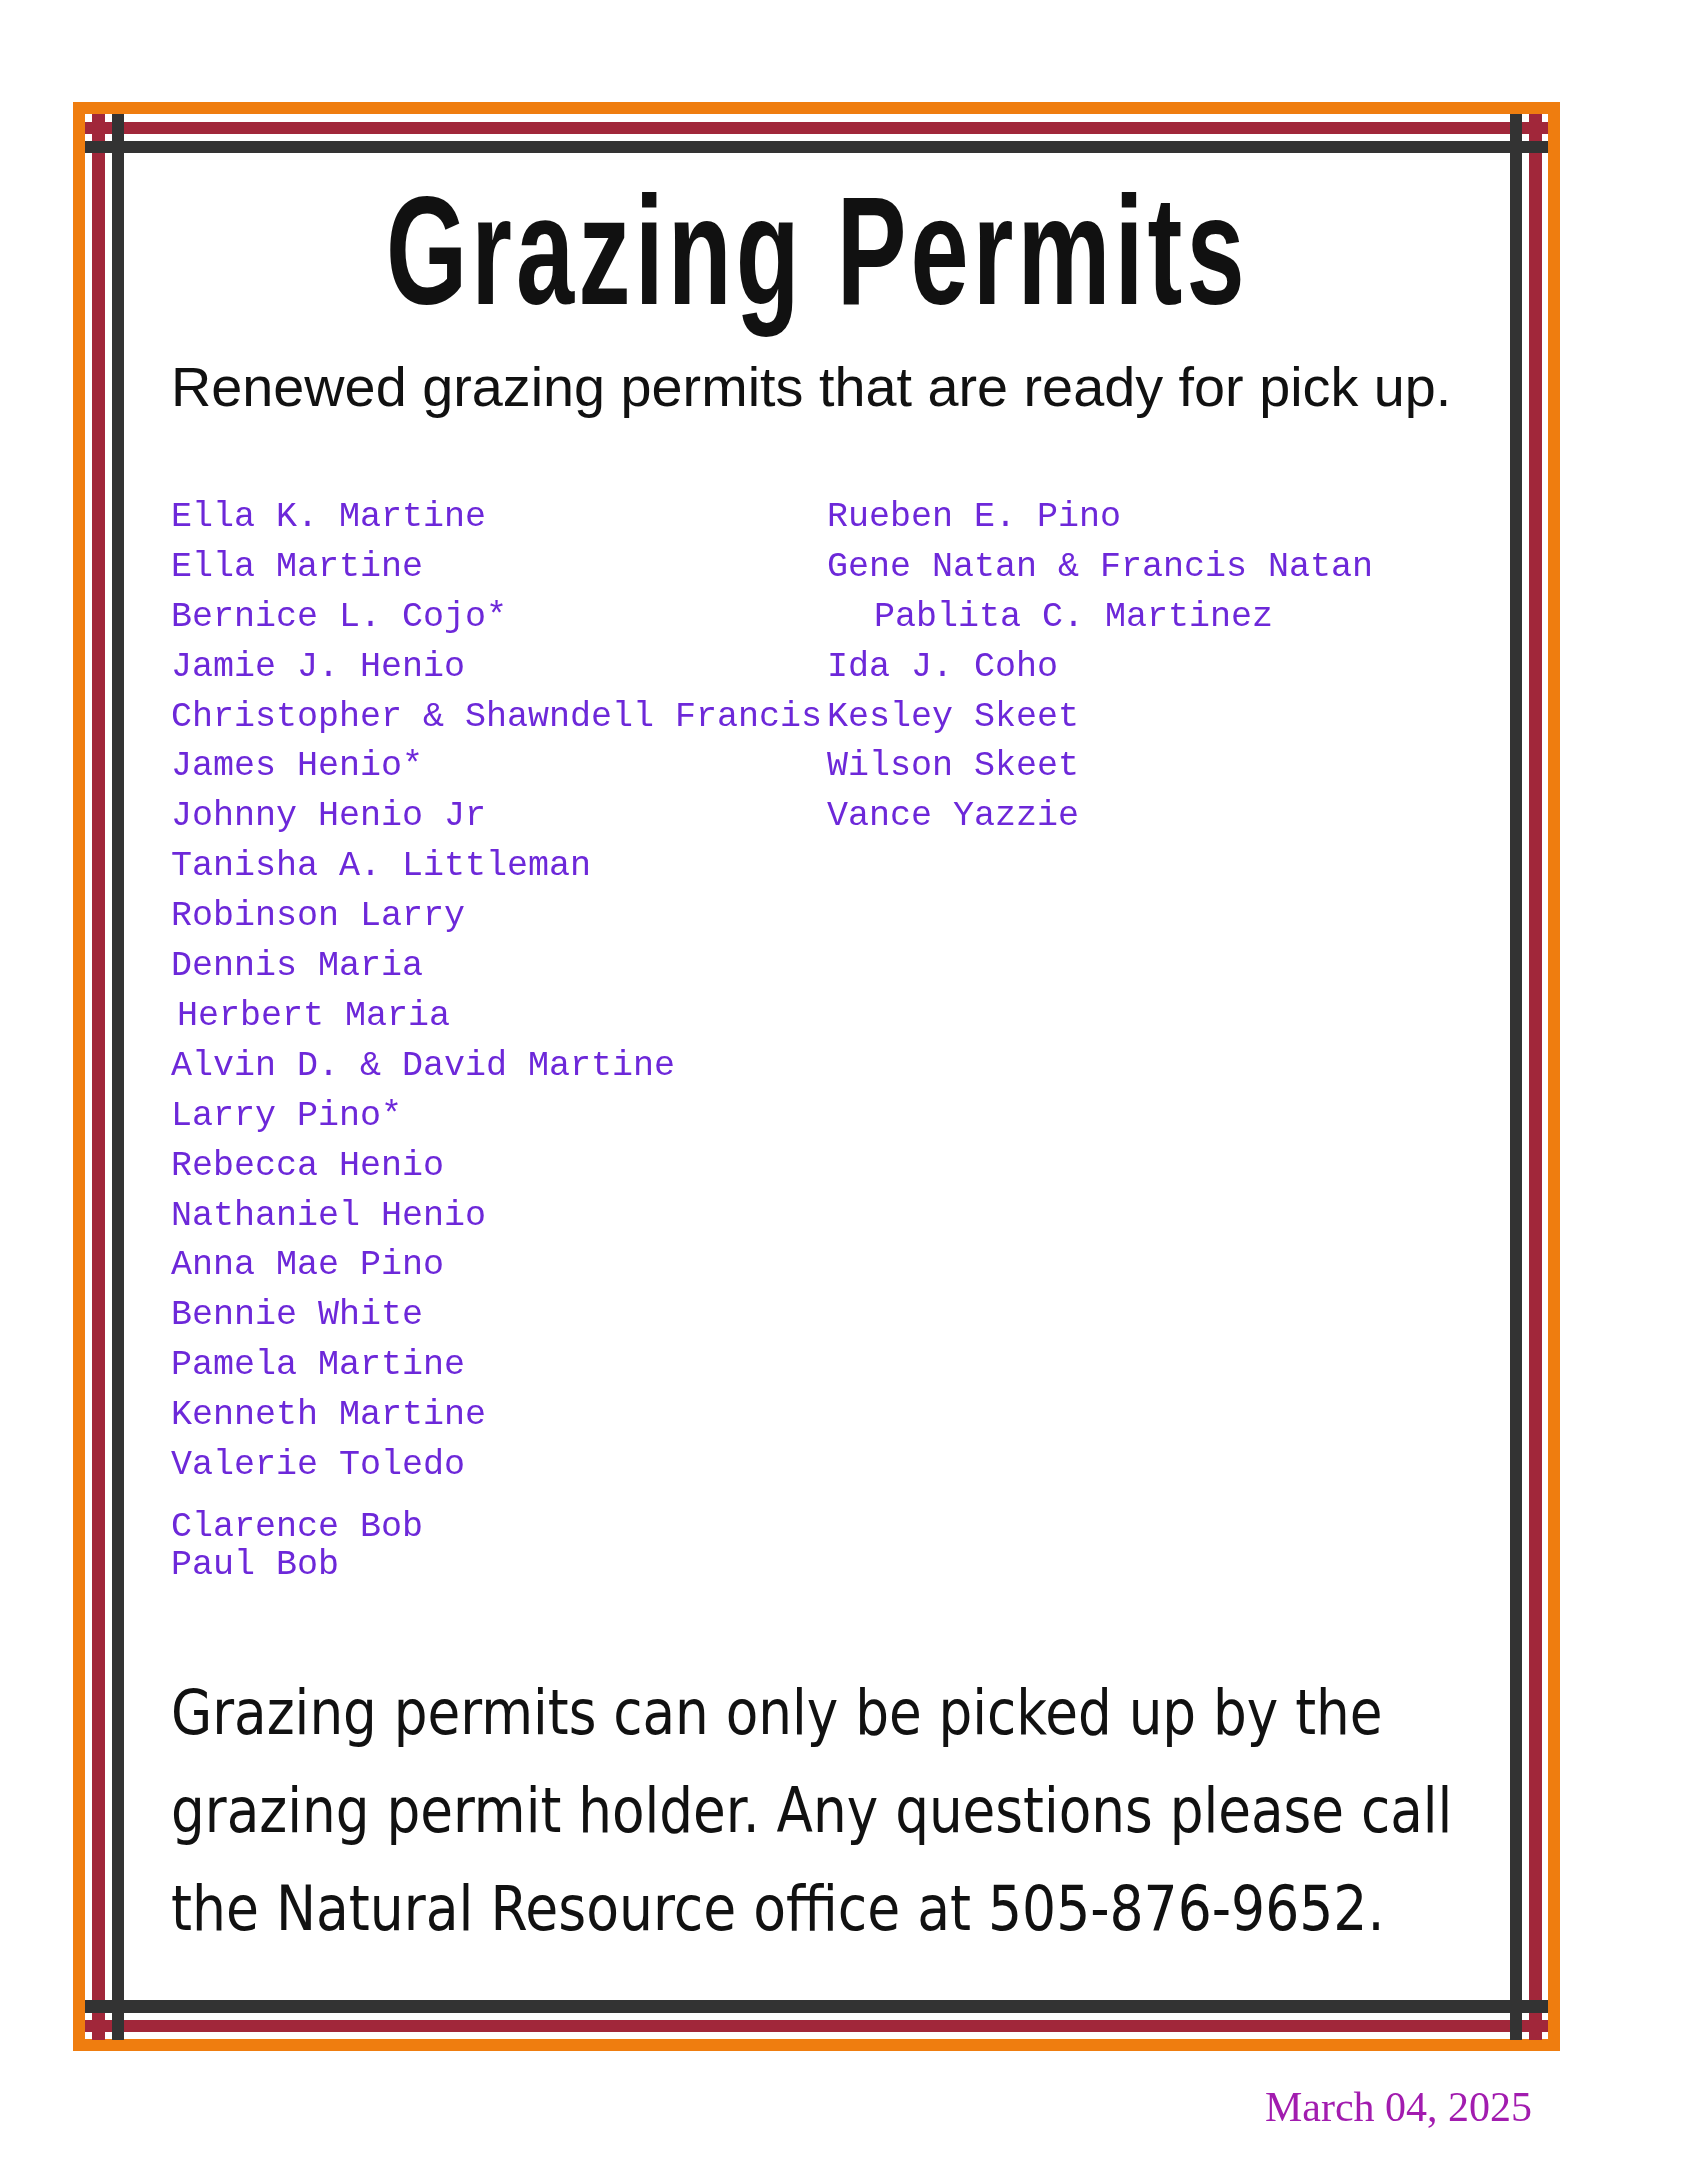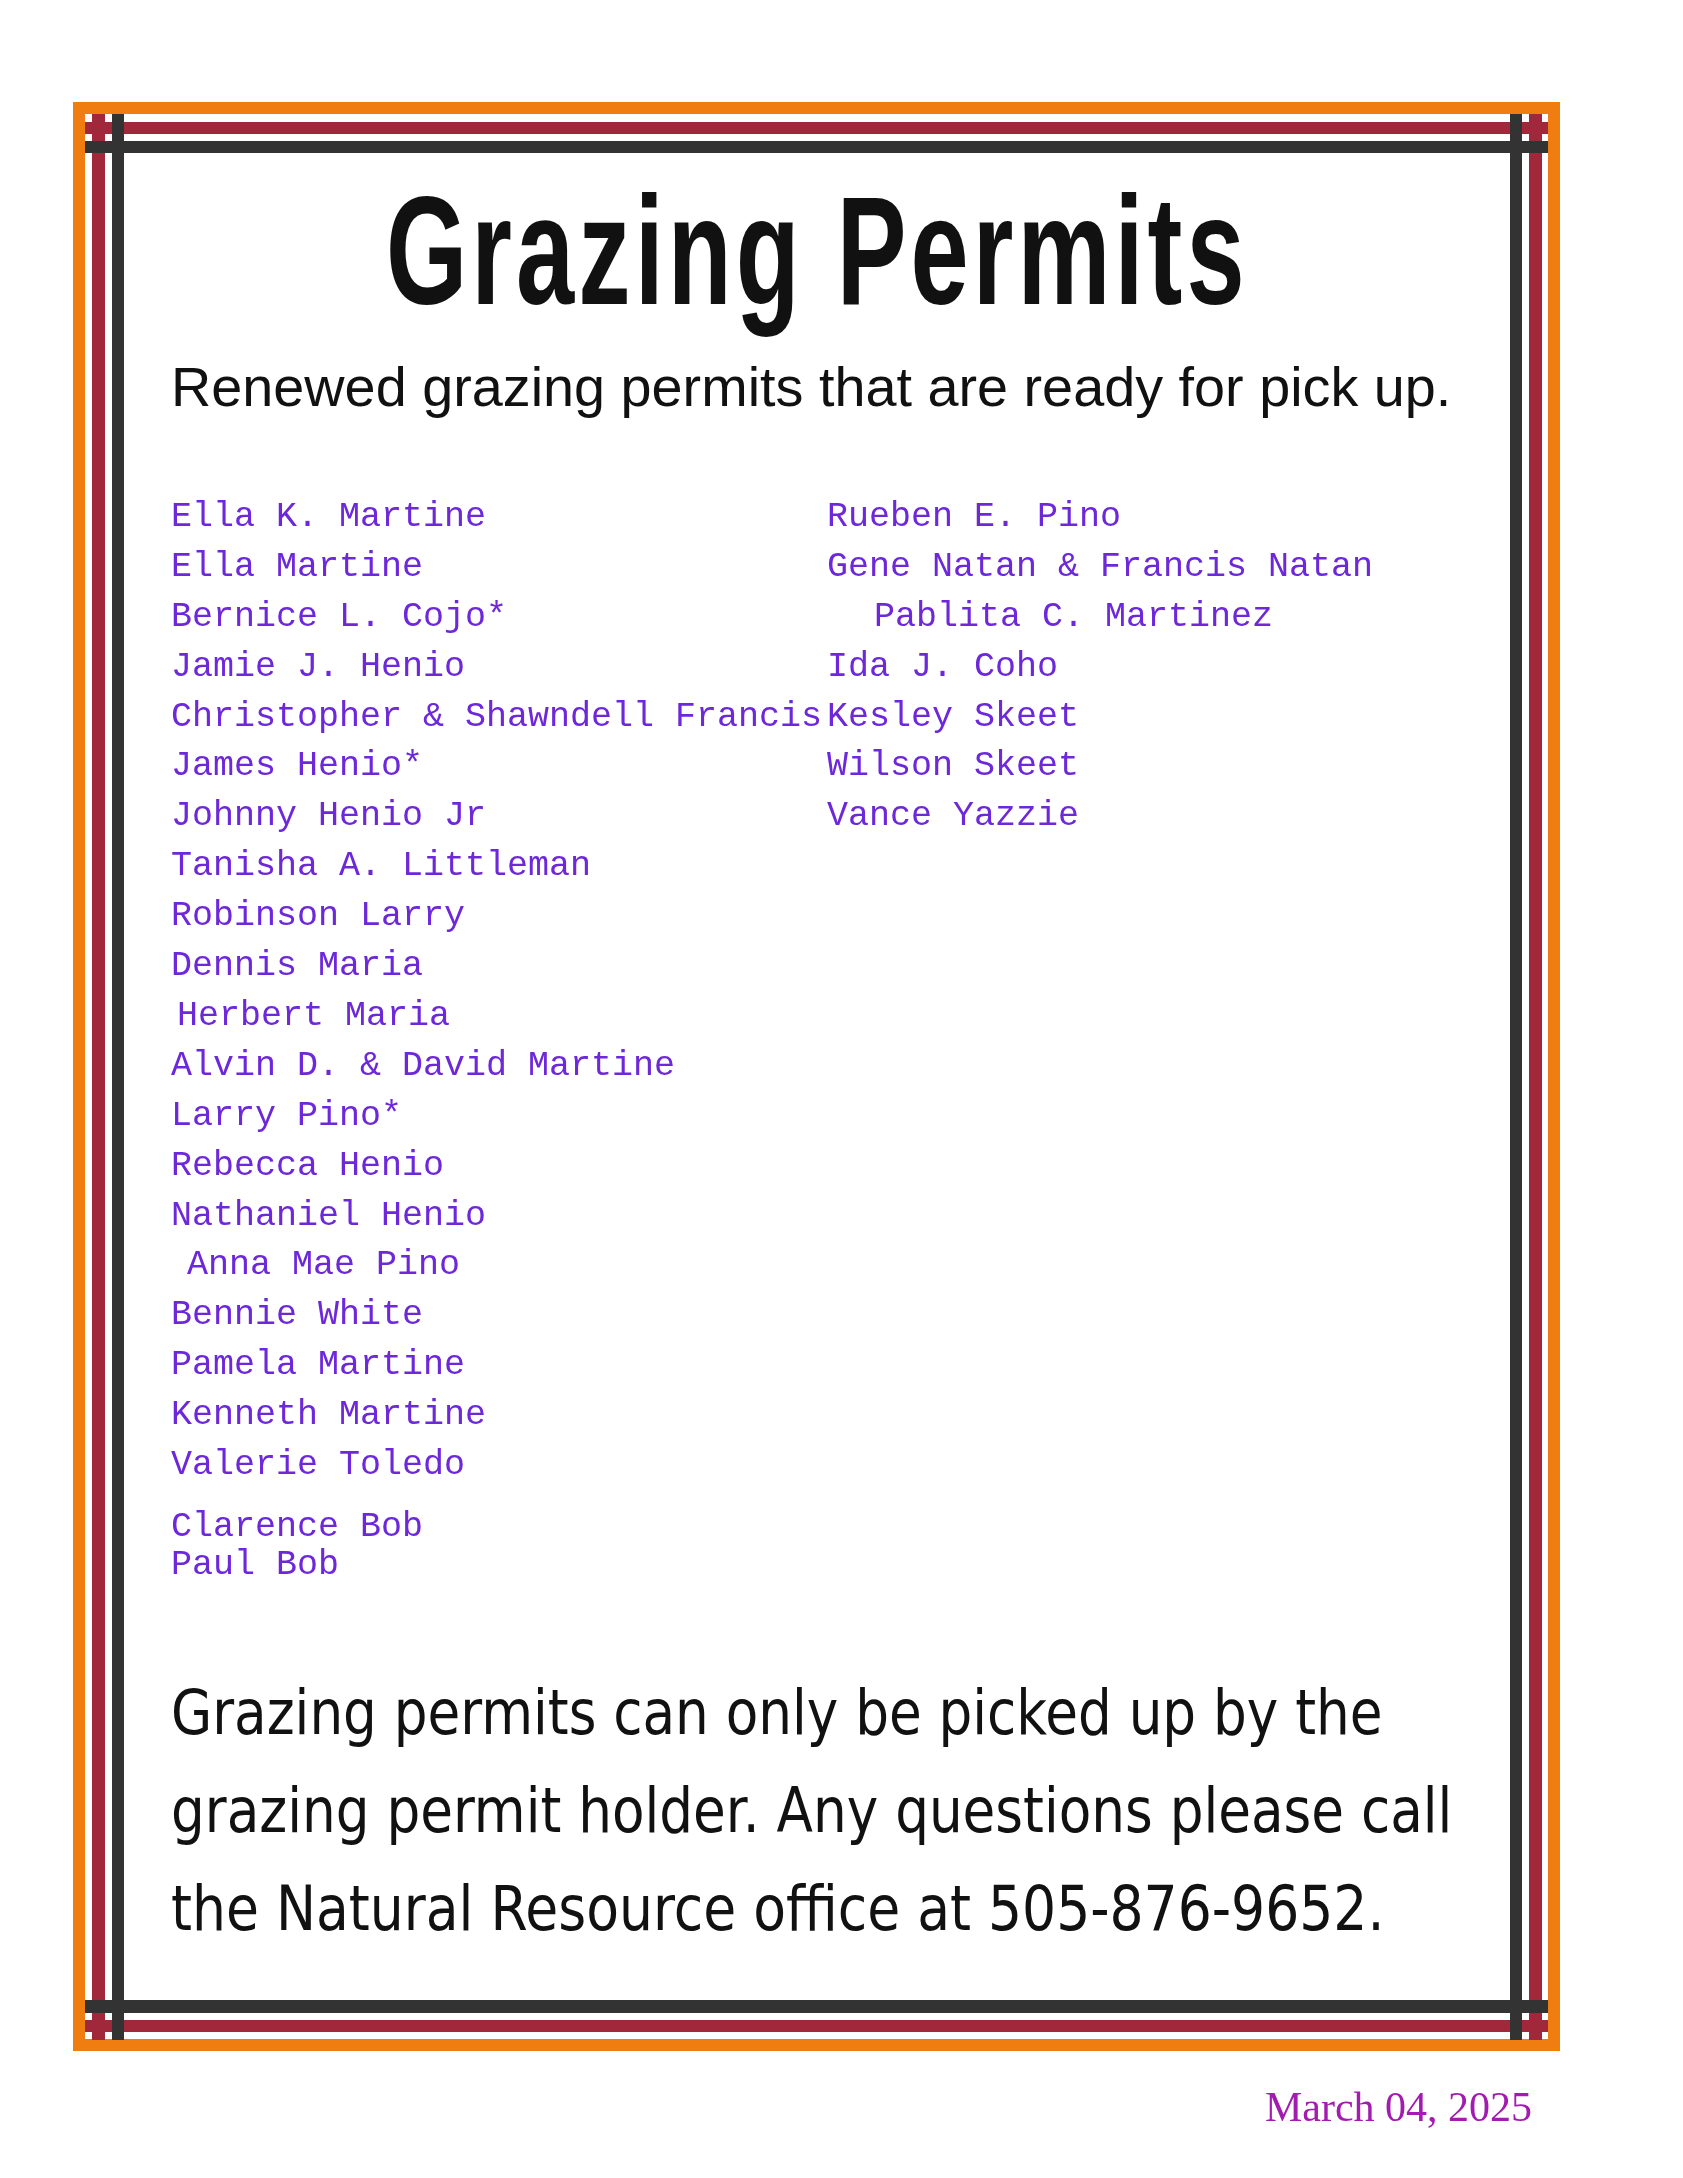--- a/index.html
+++ b/index.html
@@ -73,21 +73,21 @@
     <div class="name" style="left: 171px; top: 746px;">James Henio*</div>
     <div class="name" style="left: 171px; top: 796px;">Johnny Henio Jr</div>
     <div class="name" style="left: 171px; top: 846px;">Tanisha A. Littleman</div>
     <div class="name" style="left: 171px; top: 896px;">Robinson Larry</div>
     <div class="name" style="left: 171px; top: 946px;">Dennis Maria</div>
     <div class="name" style="left: 171px; top: 996px; margin-left: 6px;">Herbert Maria</div>
     <div class="name" style="left: 171px; top: 1046px;">Alvin D. &amp; David Martine</div>
     <div class="name" style="left: 171px; top: 1096px;">Larry Pino*</div>
     <div class="name" style="left: 171px; top: 1146px;">Rebecca Henio</div>
     <div class="name" style="left: 171px; top: 1196px;">Nathaniel Henio</div>
-    <div class="name" style="left: 171px; top: 1245px; margin-left: 16px;">Anna Mae Pino</div>
+    <div class="name" style="left: 171px; top: 1245px;">Anna Mae Pino</div>
     <div class="name" style="left: 171px; top: 1295px;">Bennie White</div>
     <div class="name" style="left: 171px; top: 1345px;">Pamela Martine</div>
     <div class="name" style="left: 171px; top: 1395px;">Kenneth Martine</div>
     <div class="name" style="left: 171px; top: 1445px;">Valerie Toledo</div>
     <div class="name" style="left: 171px; top: 1495px; margin-top: 12px;">Clarence Bob</div>
     <div class="name" style="left: 171px; top: 1545px;">Paul Bob</div>
   </div>
 <div class="names-col" id="col-right">
     <div class="name" style="left: 827px; top: 497px;">Rueben E. Pino</div>
     <div class="name" style="left: 827px; top: 547px;">Gene Natan &amp; Francis Natan</div>

